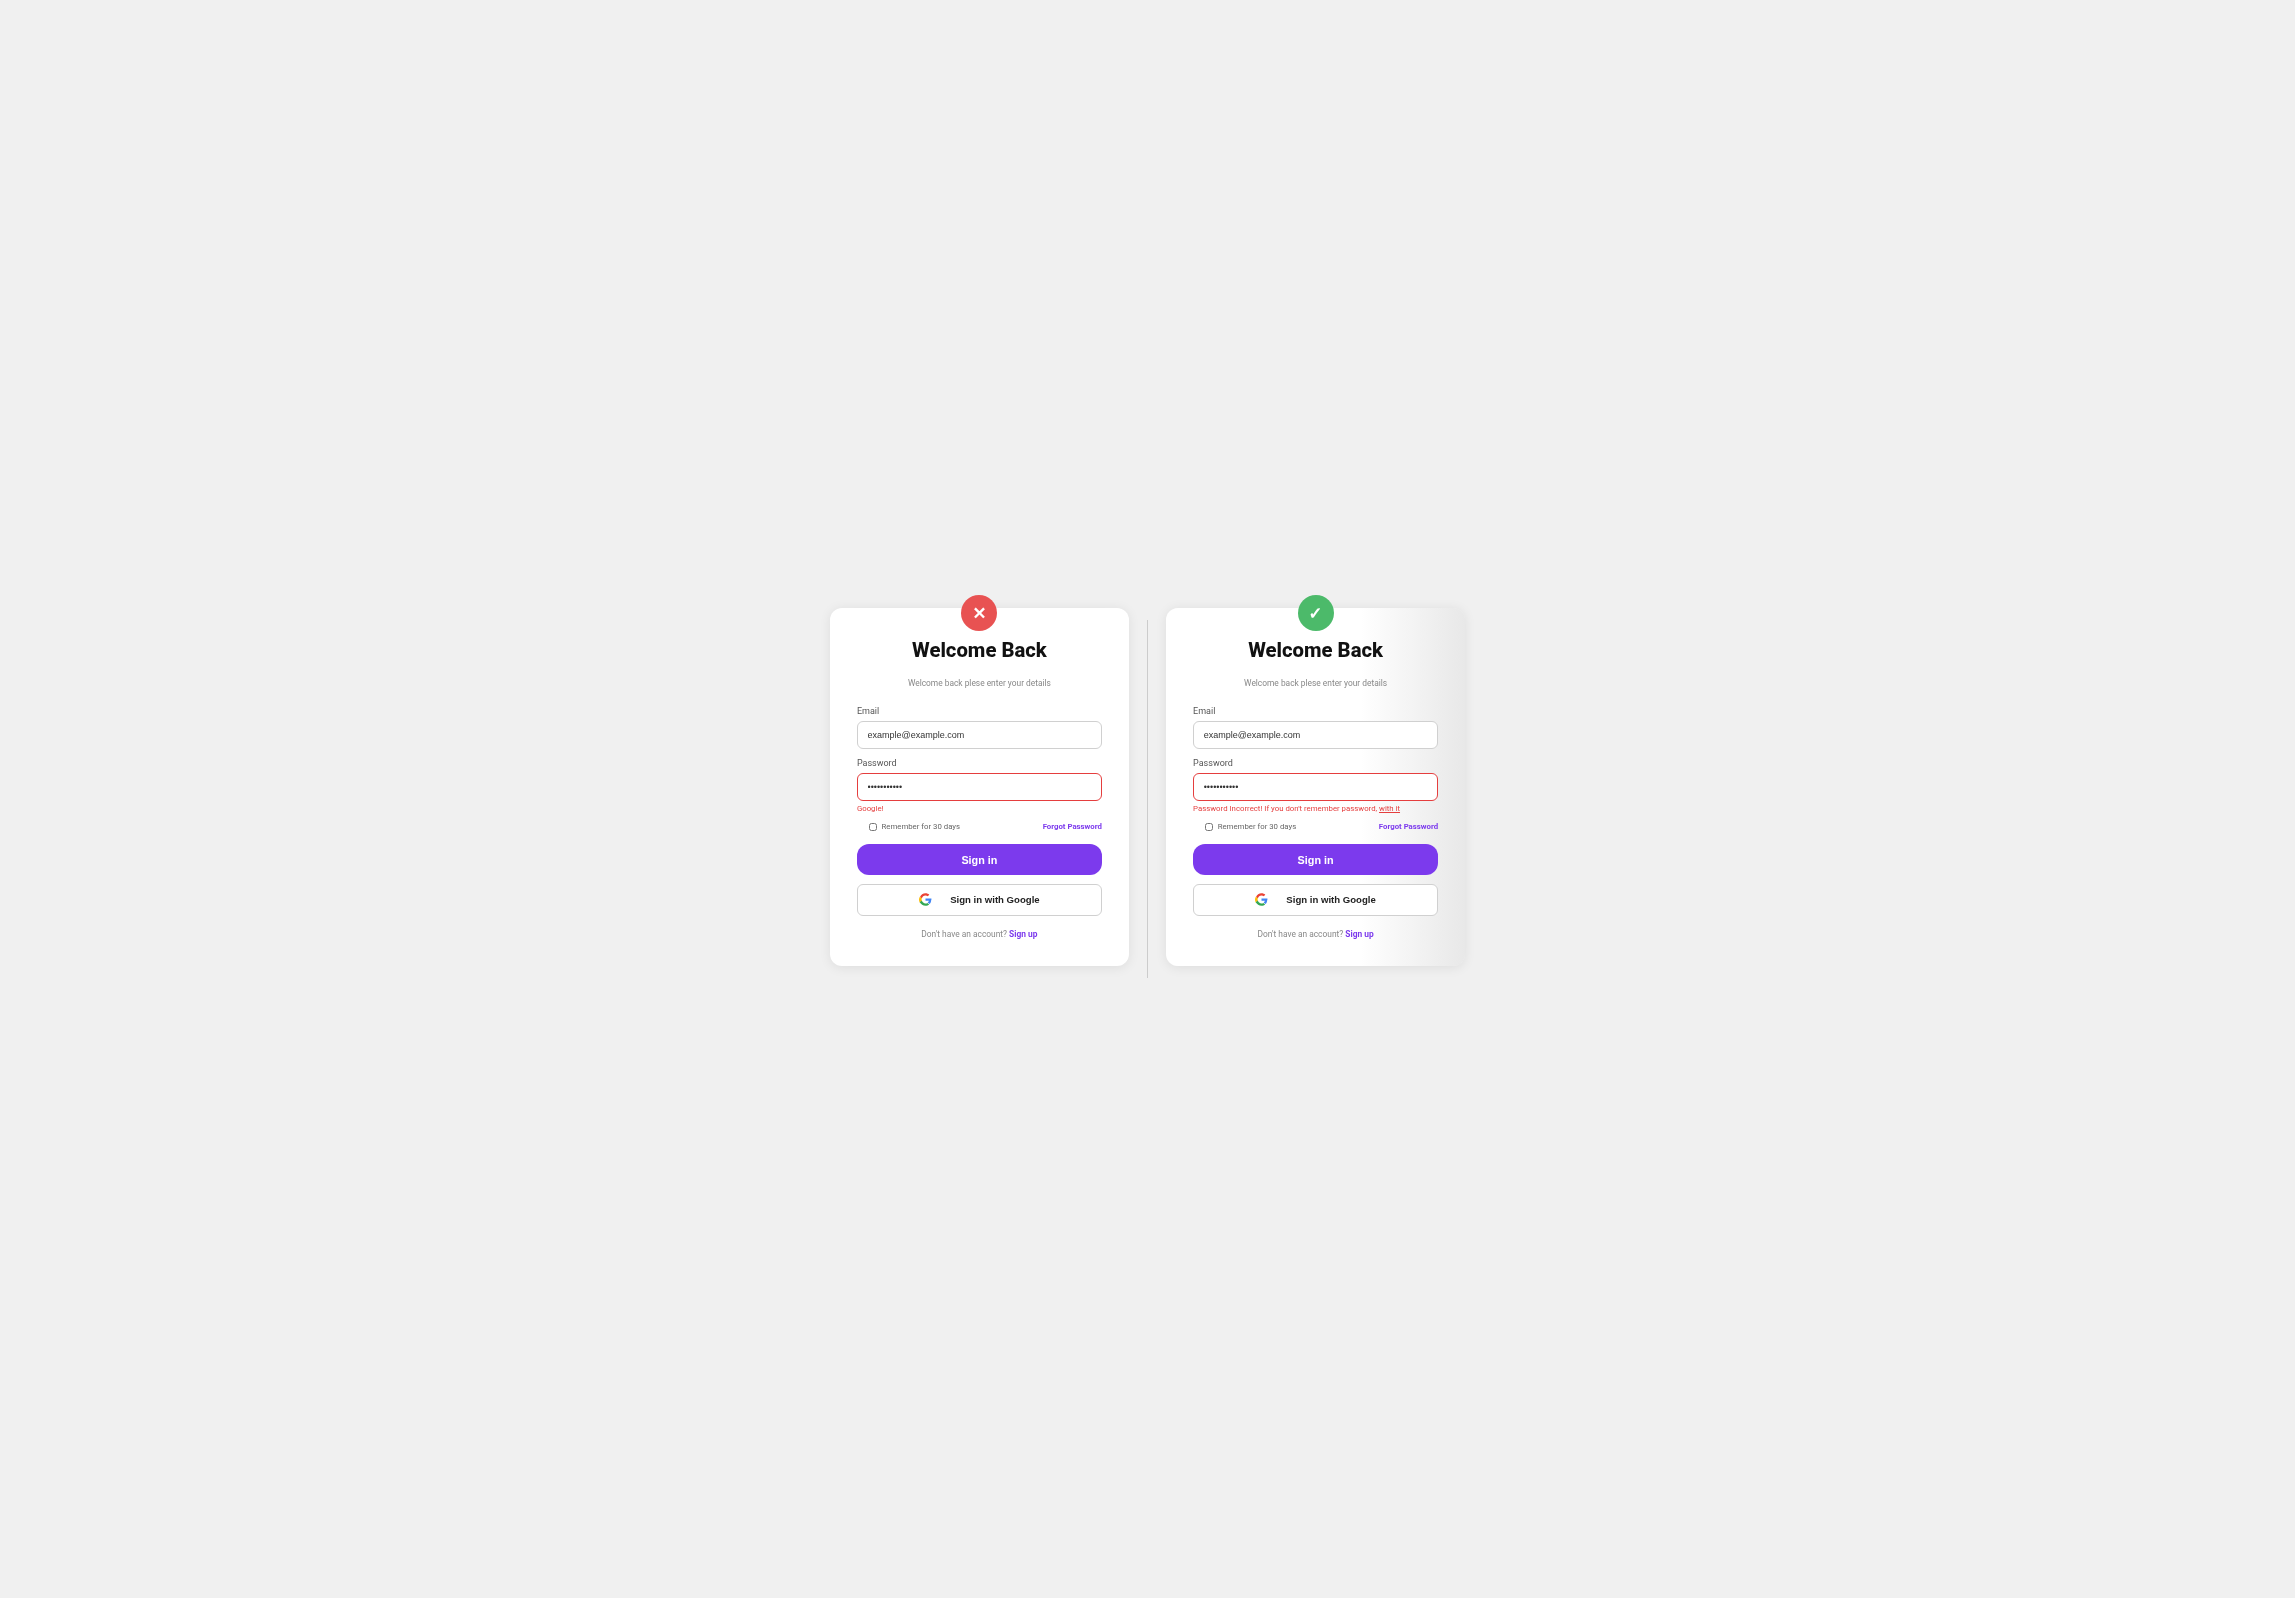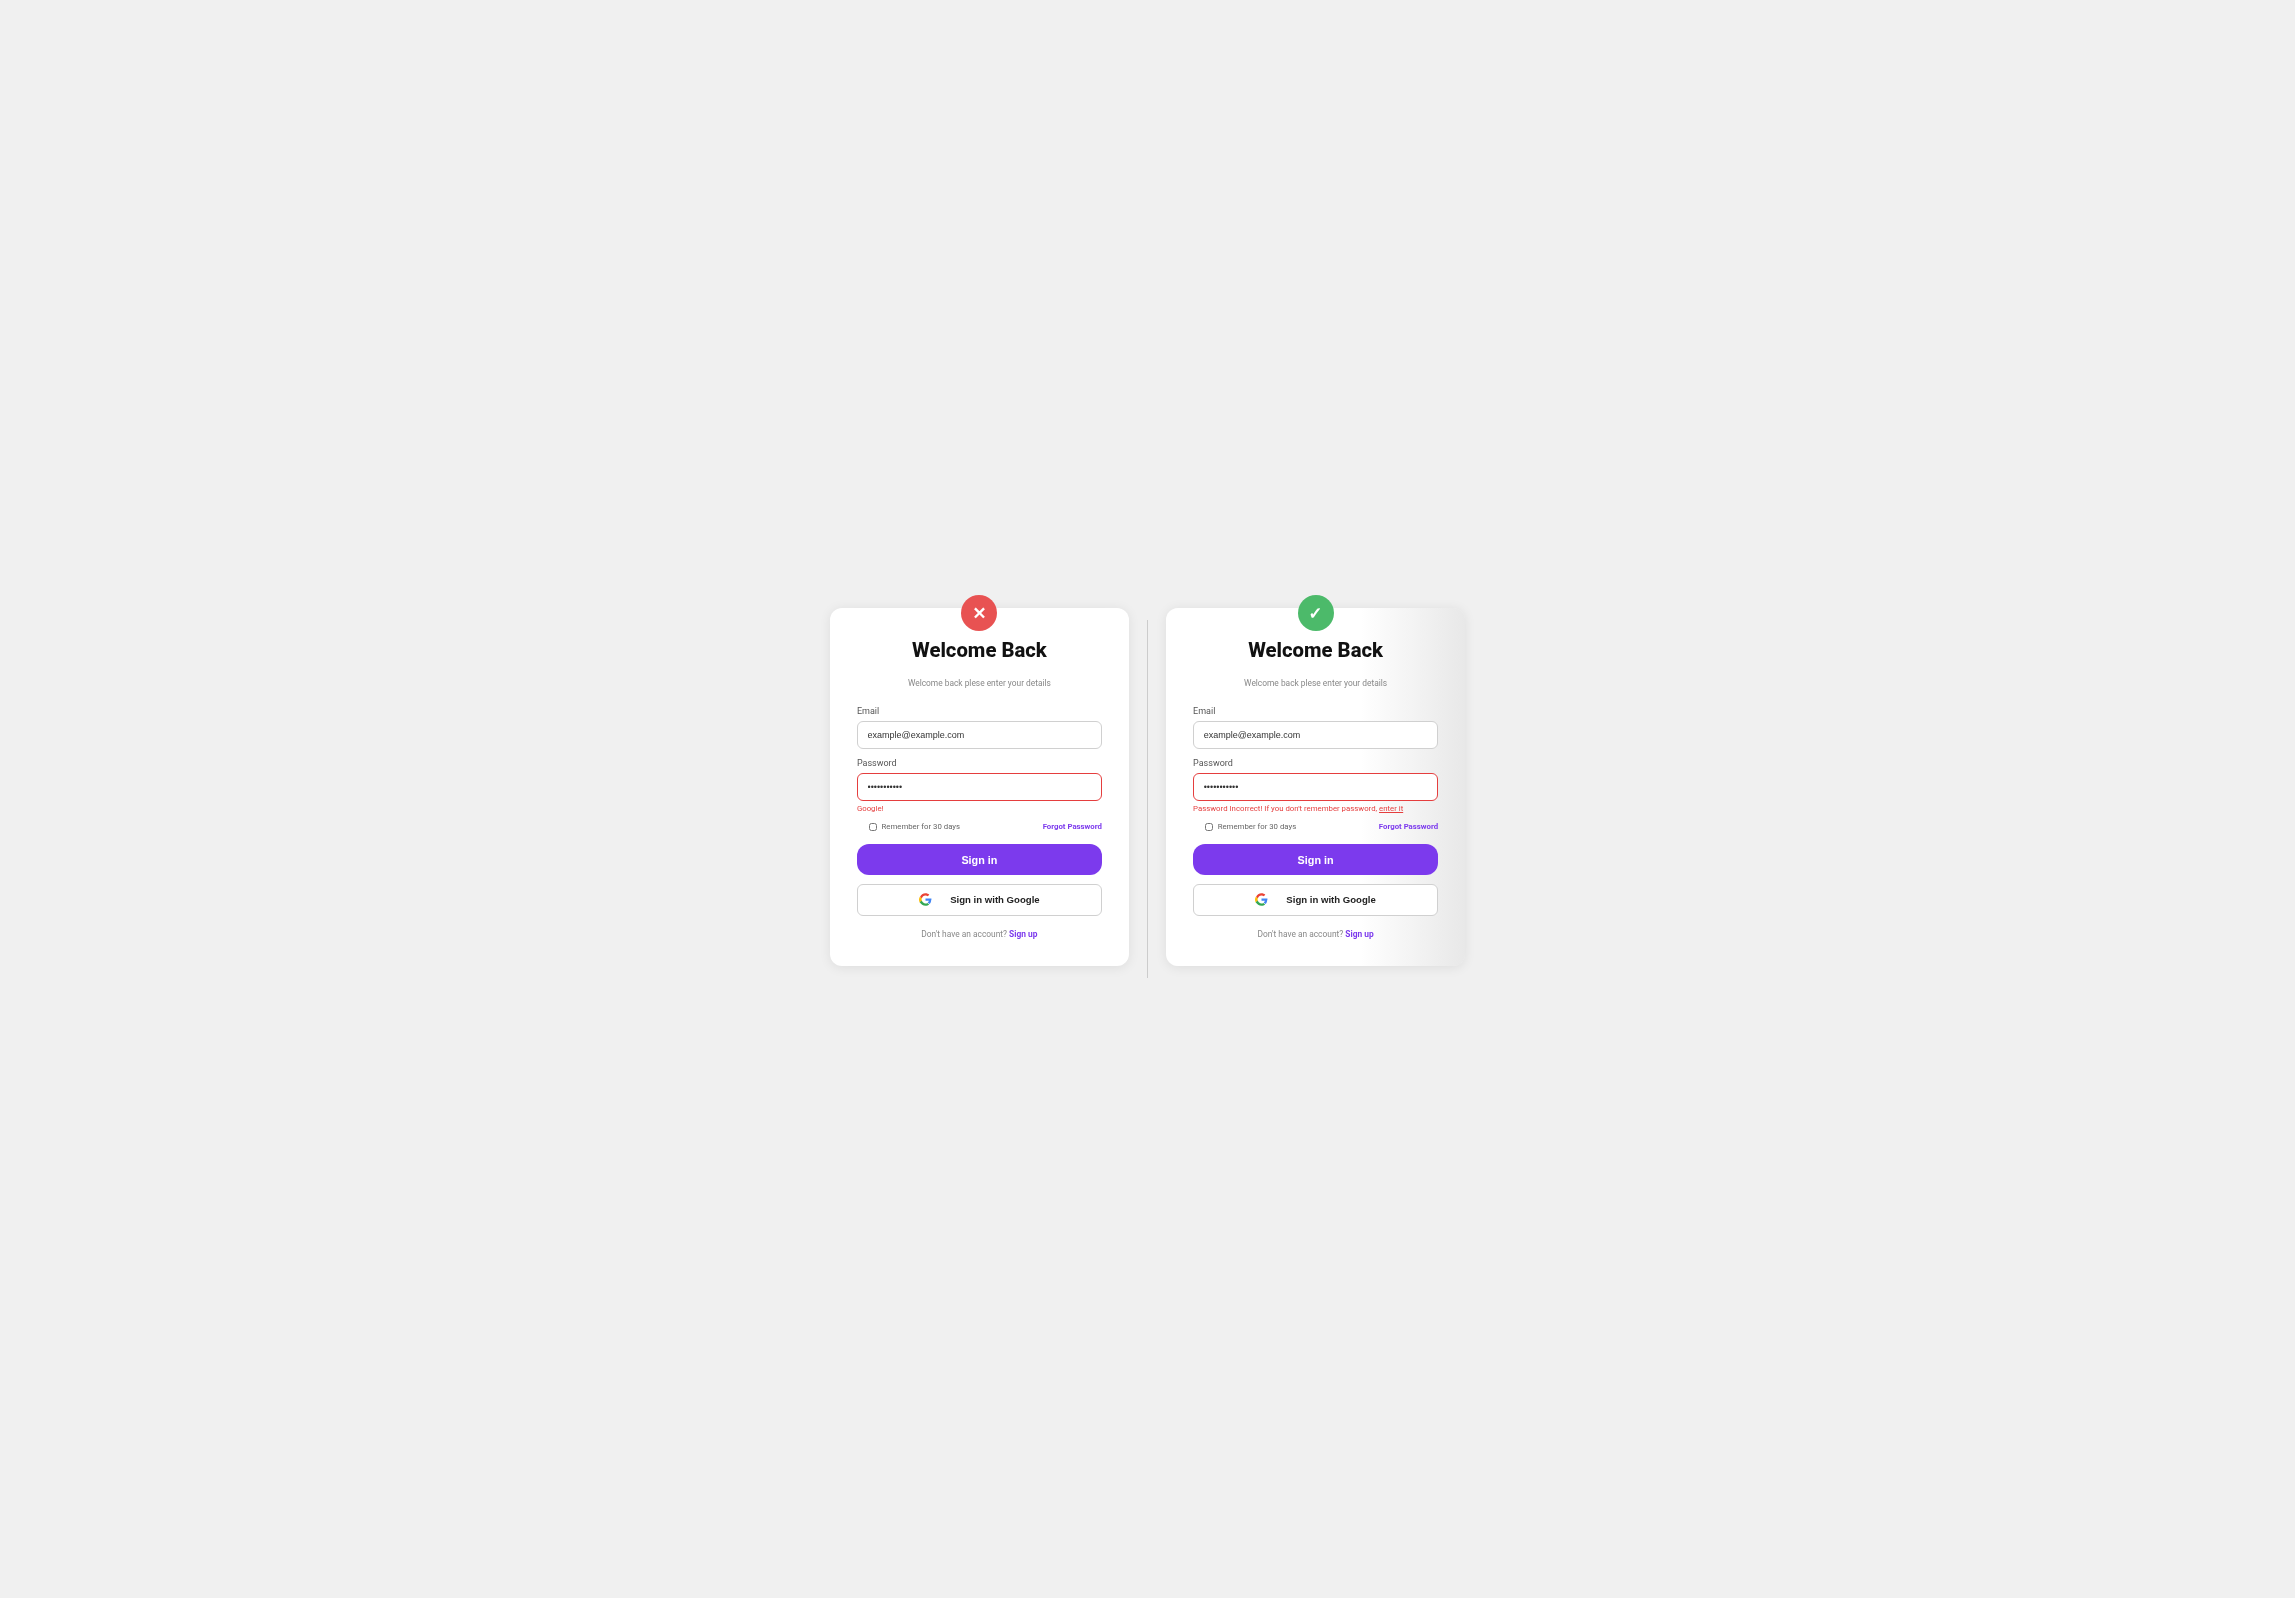--- a/index.html
+++ b/index.html
@@ -261,21 +261,21 @@
 
       <div class="field-group">
         <label class="field-label">Email</label>
         <input class="input-field" type="email" value="example@example.com" placeholder="example@example.com" style="">
       </div>
 
       <div class="field-group">
         <label class="field-label">Password</label>
         <input class="input-field error-border" type="password" value="password123" placeholder="••••••••" style="">
         <div class="error-text">
-          Password  Incorrect! If you don't remember password, <a href="#">enter it</a>
+          Password  Incorrect! If you don't remember password, <a href="#">with it</a>
         </div>
       </div>
 
       <div class="options-row">
         <label class="remember-label">
           <input type="checkbox" style="">
           <span>Remember for 30 days</span>
         </label>
         <a class="forgot-link" href="#">Forgot Password</a>
       </div>

